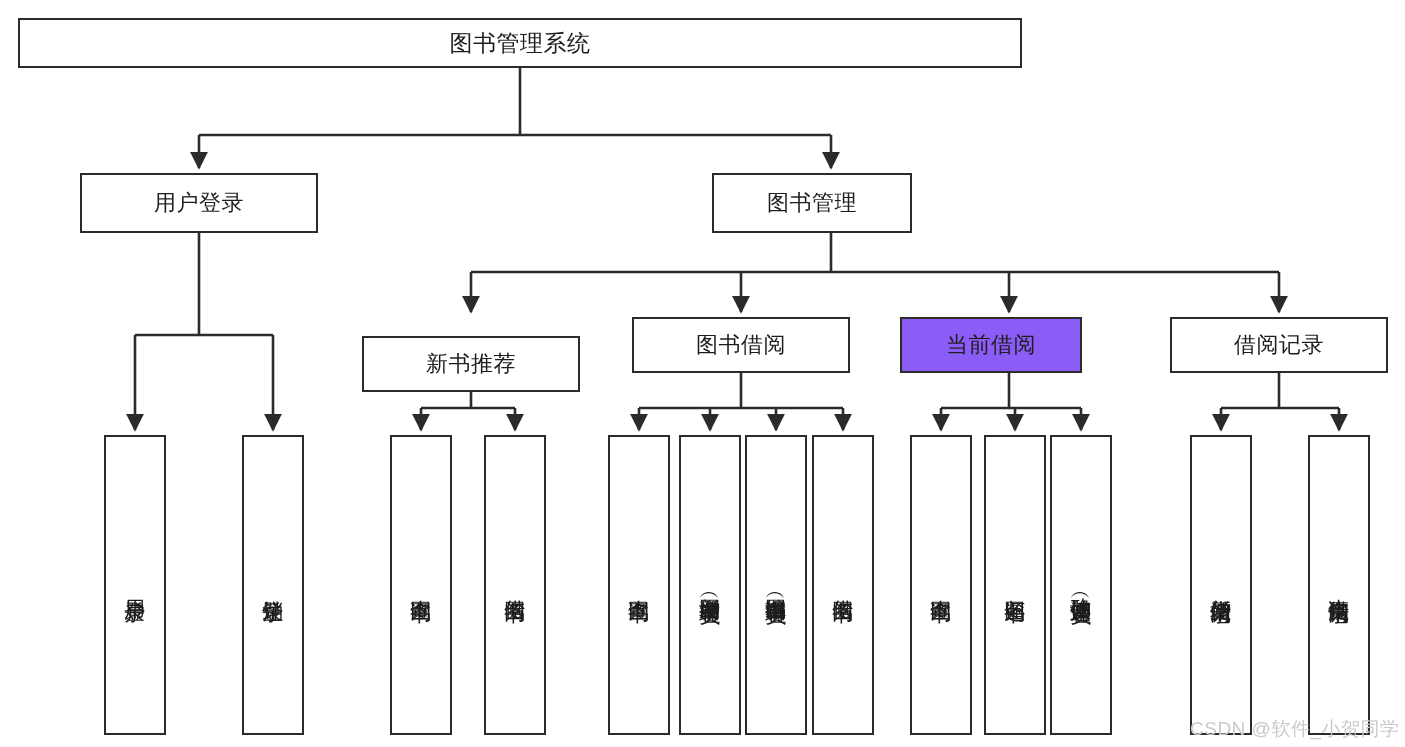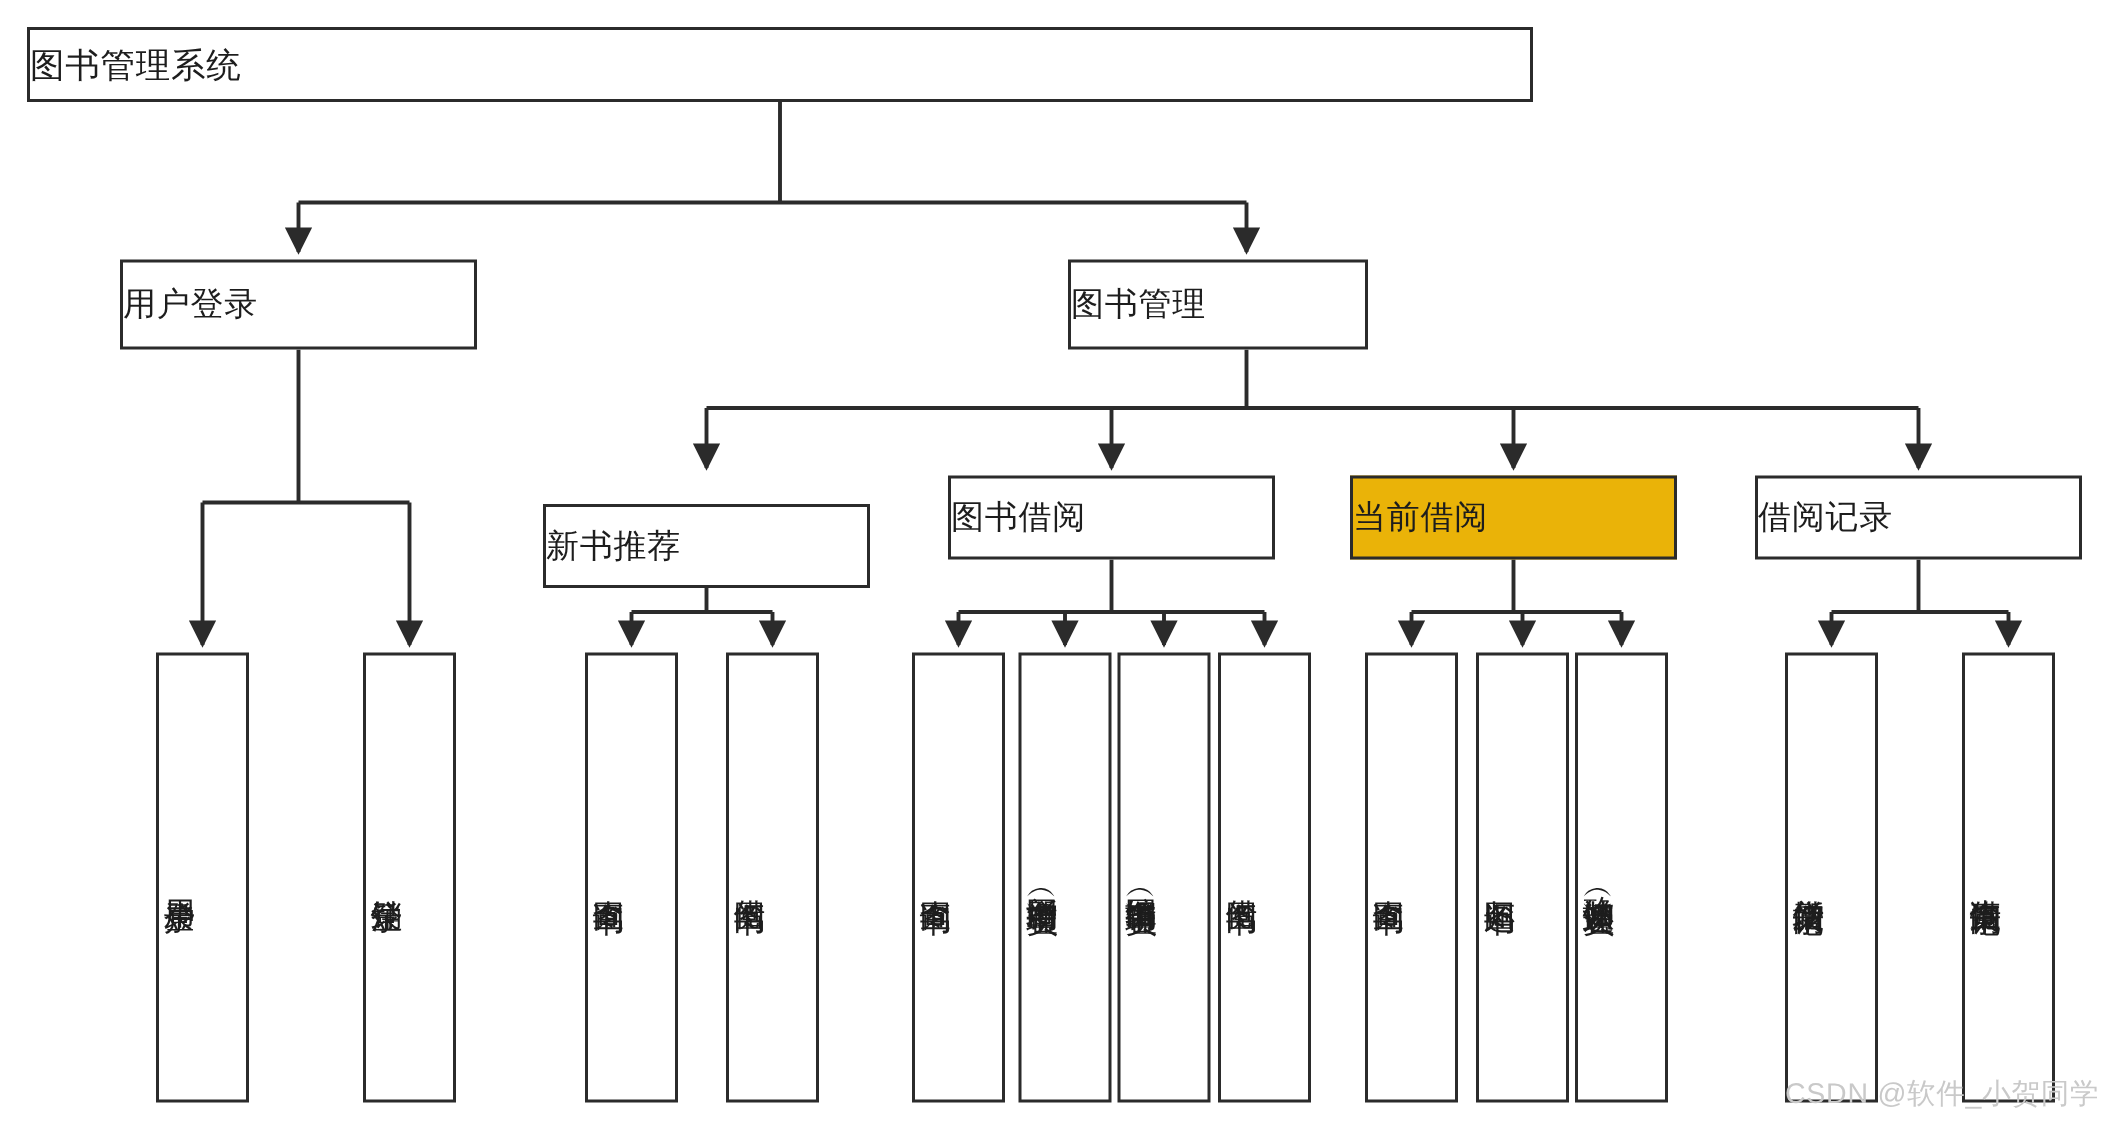--- a/index.html
+++ b/index.html
@@ -25,21 +25,21 @@
     height: 747px;
     pointer-events: none;
   }
   .node {
     position: absolute;
     box-sizing: border-box;
     border: 2px solid #2b2b2b;
     background: #ffffff;
     display: flex;
     align-items: center;
-    justify-content: flex-start;
+    justify-content: center;
     color: #1d1d1d;
   }
   .node .label {
     display: block;
     text-align: center;
     line-height: 1.16;
     letter-spacing: 0.5px;
   }
   .node.root {
     font-size: 23px;
@@ -136,21 +136,21 @@
   <div class="node lvl2" id="node-l2-1" style="left: 712px; top: 173px; width: 200px; height: 60px; border-color: rgb(43, 43, 43); background: rgb(255, 255, 255); color: rgb(29, 29, 29);">
     <span class="label">图书管理</span>
   </div>
 
   <div class="node lvl3" id="node-l3-0" style="left: 362px; top: 336px; width: 218px; height: 56px; border-color: rgb(43, 43, 43); background: rgb(255, 255, 255); color: rgb(29, 29, 29);">
     <span class="label">新书推荐</span>
   </div>
   <div class="node lvl3" id="node-l3-1" style="left: 632px; top: 317px; width: 218px; height: 56px; border-color: rgb(43, 43, 43); background: rgb(255, 255, 255); color: rgb(29, 29, 29);">
     <span class="label">图书借阅</span>
   </div>
-  <div class="node lvl3" id="node-l3-2" style="left: 900px; top: 317px; width: 218px; height: 56px; border-color: rgb(43, 43, 43); background: #eab308; color: rgb(29, 29, 29);">
+  <div class="node lvl3" id="node-l3-2" style="left: 900px; top: 317px; width: 182px; height: 56px; border-color: rgb(43, 43, 43); background: #8b5cf6; color: rgb(29, 29, 29);">
     <span class="label">当前借阅</span>
   </div>
   <div class="node lvl3" id="node-l3-3" style="left: 1170px; top: 317px; width: 218px; height: 56px; border-color: rgb(43, 43, 43); background: rgb(255, 255, 255); color: rgb(29, 29, 29);">
     <span class="label">借阅记录</span>
   </div>
 
   <div class="node leaf" id="node-leaf-0" style="left: 104px; top: 435px; width: 62px; height: 300px; border-color: rgb(43, 43, 43); background: rgb(255, 255, 255); color: rgb(29, 29, 29);">
     <span class="label">用户登录</span>
   </div>
   <div class="node leaf" id="node-leaf-1" style="left: 242px; top: 435px; width: 62px; height: 300px; border-color: rgb(43, 43, 43); background: rgb(255, 255, 255); color: rgb(29, 29, 29);">

